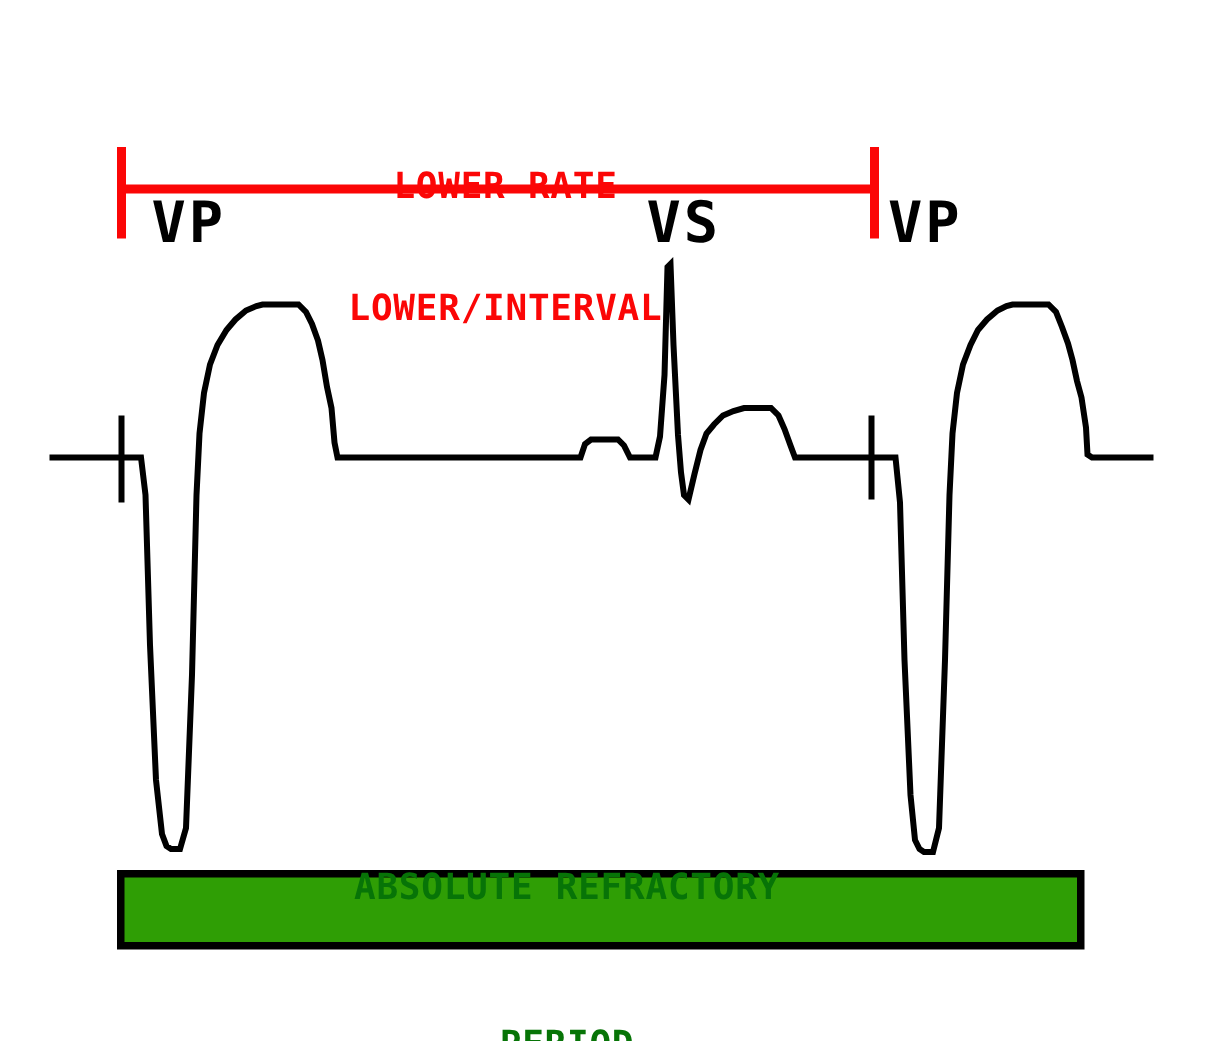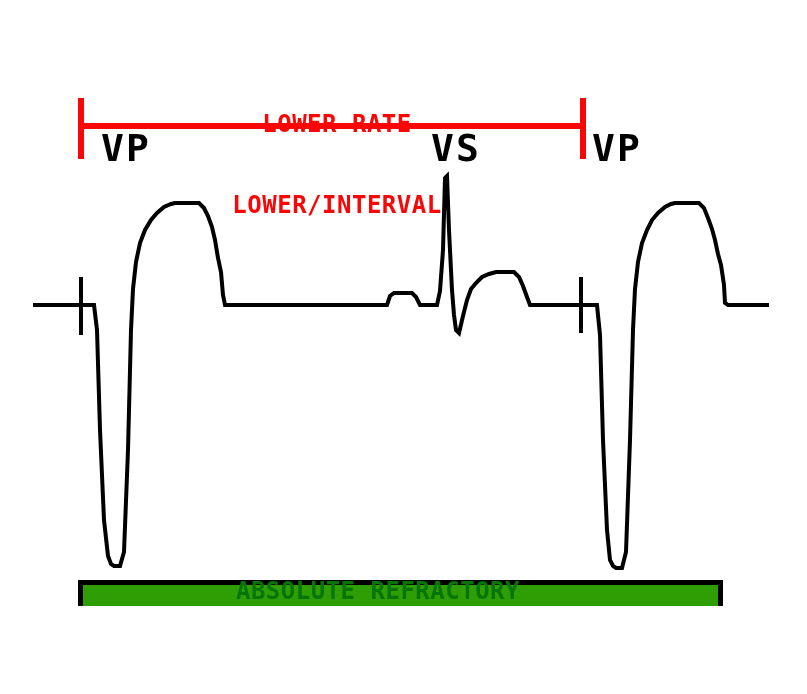--- a/index.html
+++ b/index.html
@@ -8,21 +8,21 @@
     --green-text: #077407;
     --bar-green: #2f9e05;
     --bar-border: #000000;
     --bg: #ffffff;
   }
   * { margin: 0; padding: 0; box-sizing: border-box; }
   html, body { background: #ffffff; }
   .canvas {
     position: relative;
     width: 807px;
-    height: 606px;
+    height: 694px;
     background: var(--bg);
     overflow: hidden;
     font-family: "DejaVu Sans Mono", "Liberation Mono", monospace;
   }
   .layer {
     position: absolute;
     left: 0; top: 0;
   }
   .label {
     position: absolute;

